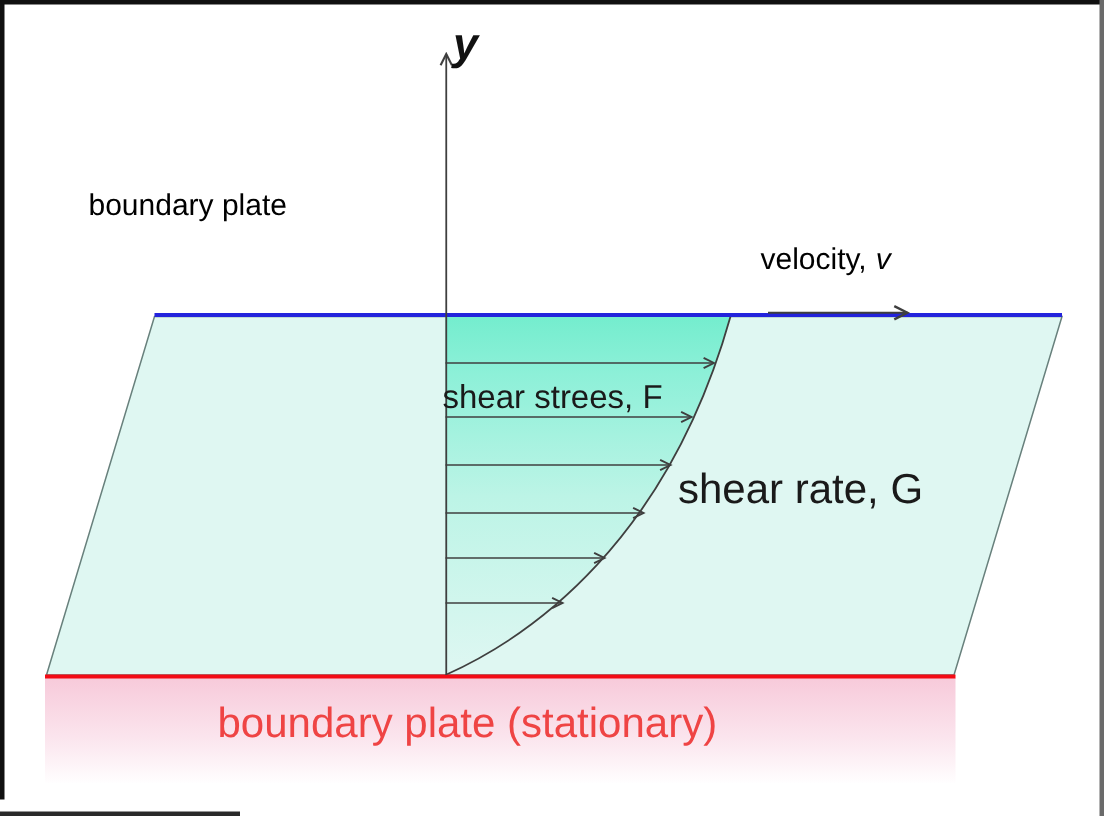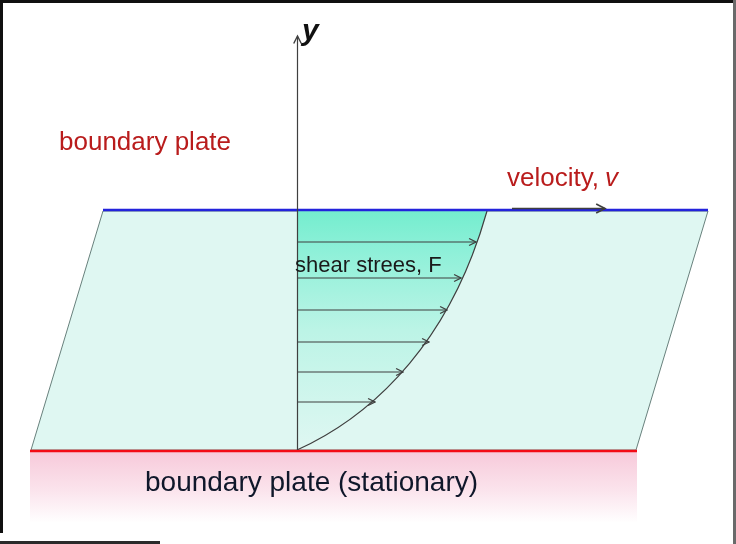--- a/index.html
+++ b/index.html
@@ -2,22 +2,22 @@
 <html><head>
 <meta charset="utf-8">
 <style>
   html,body{margin:0;padding:0;background:#fff;}
   #canvas{
     position:relative;width:736px;height:544px;background:#ffffff;
     font-family:"Liberation Sans", sans-serif;overflow:hidden;
   }
   #diagram-svg{position:absolute;left:0;top:0;}
   .lbl{position:absolute;white-space:nowrap;line-height:1.08;}
-  .lbl-blue{color:#b91c1c;font-size:26px;}
-  .lbl-red{color:#0f172a;font-size:28px;}
+  .lbl-blue{color:#000000;font-size:20px;}
+  .lbl-red{color:#ef4444;font-size:28px;}
   .lbl-black{color:#1a1a1a;font-size:28px;}
   .lbl-small{font-size:22px;}
   .lbl-y{color:#111;font-size:30px;font-style:italic;font-weight:bold;}
   .ital{font-style:italic;margin-left:6px;}
   #plate-moving-label{left:59px;top:127px;}
   #velocity-label{left:507px;top:163px;text-align:center;}
   #y-axis-label{left:302px;top:14px;}
   #shear-stress-label{left:295px;top:253px;}
   #fluid-label{left:143px;top:315px;}
   #shear-rate-label{left:452px;top:311px;}
@@ -83,20 +83,21 @@
     <div>boundary plate</div>
   </div>
 
   <div class="lbl lbl-blue" id="velocity-label">
     <span>velocity,</span><span class="ital">v</span>
   </div>
 
   <div class="lbl lbl-black lbl-small" id="shear-stress-label">shear strees, F</div>
 
 
+  <div class="lbl lbl-black" id="shear-rate-label">shear rate, G</div>
 
   <div class="lbl lbl-red" id="plate-stationary-label">boundary plate (stationary)</div>
 
   <div class="frame" id="frame-top"></div>
   <div class="frame" id="frame-left"></div>
   <div class="frame" id="frame-right"></div>
   <div class="frame" id="frame-bottom"></div>
 </div>
 
 </body></html>

